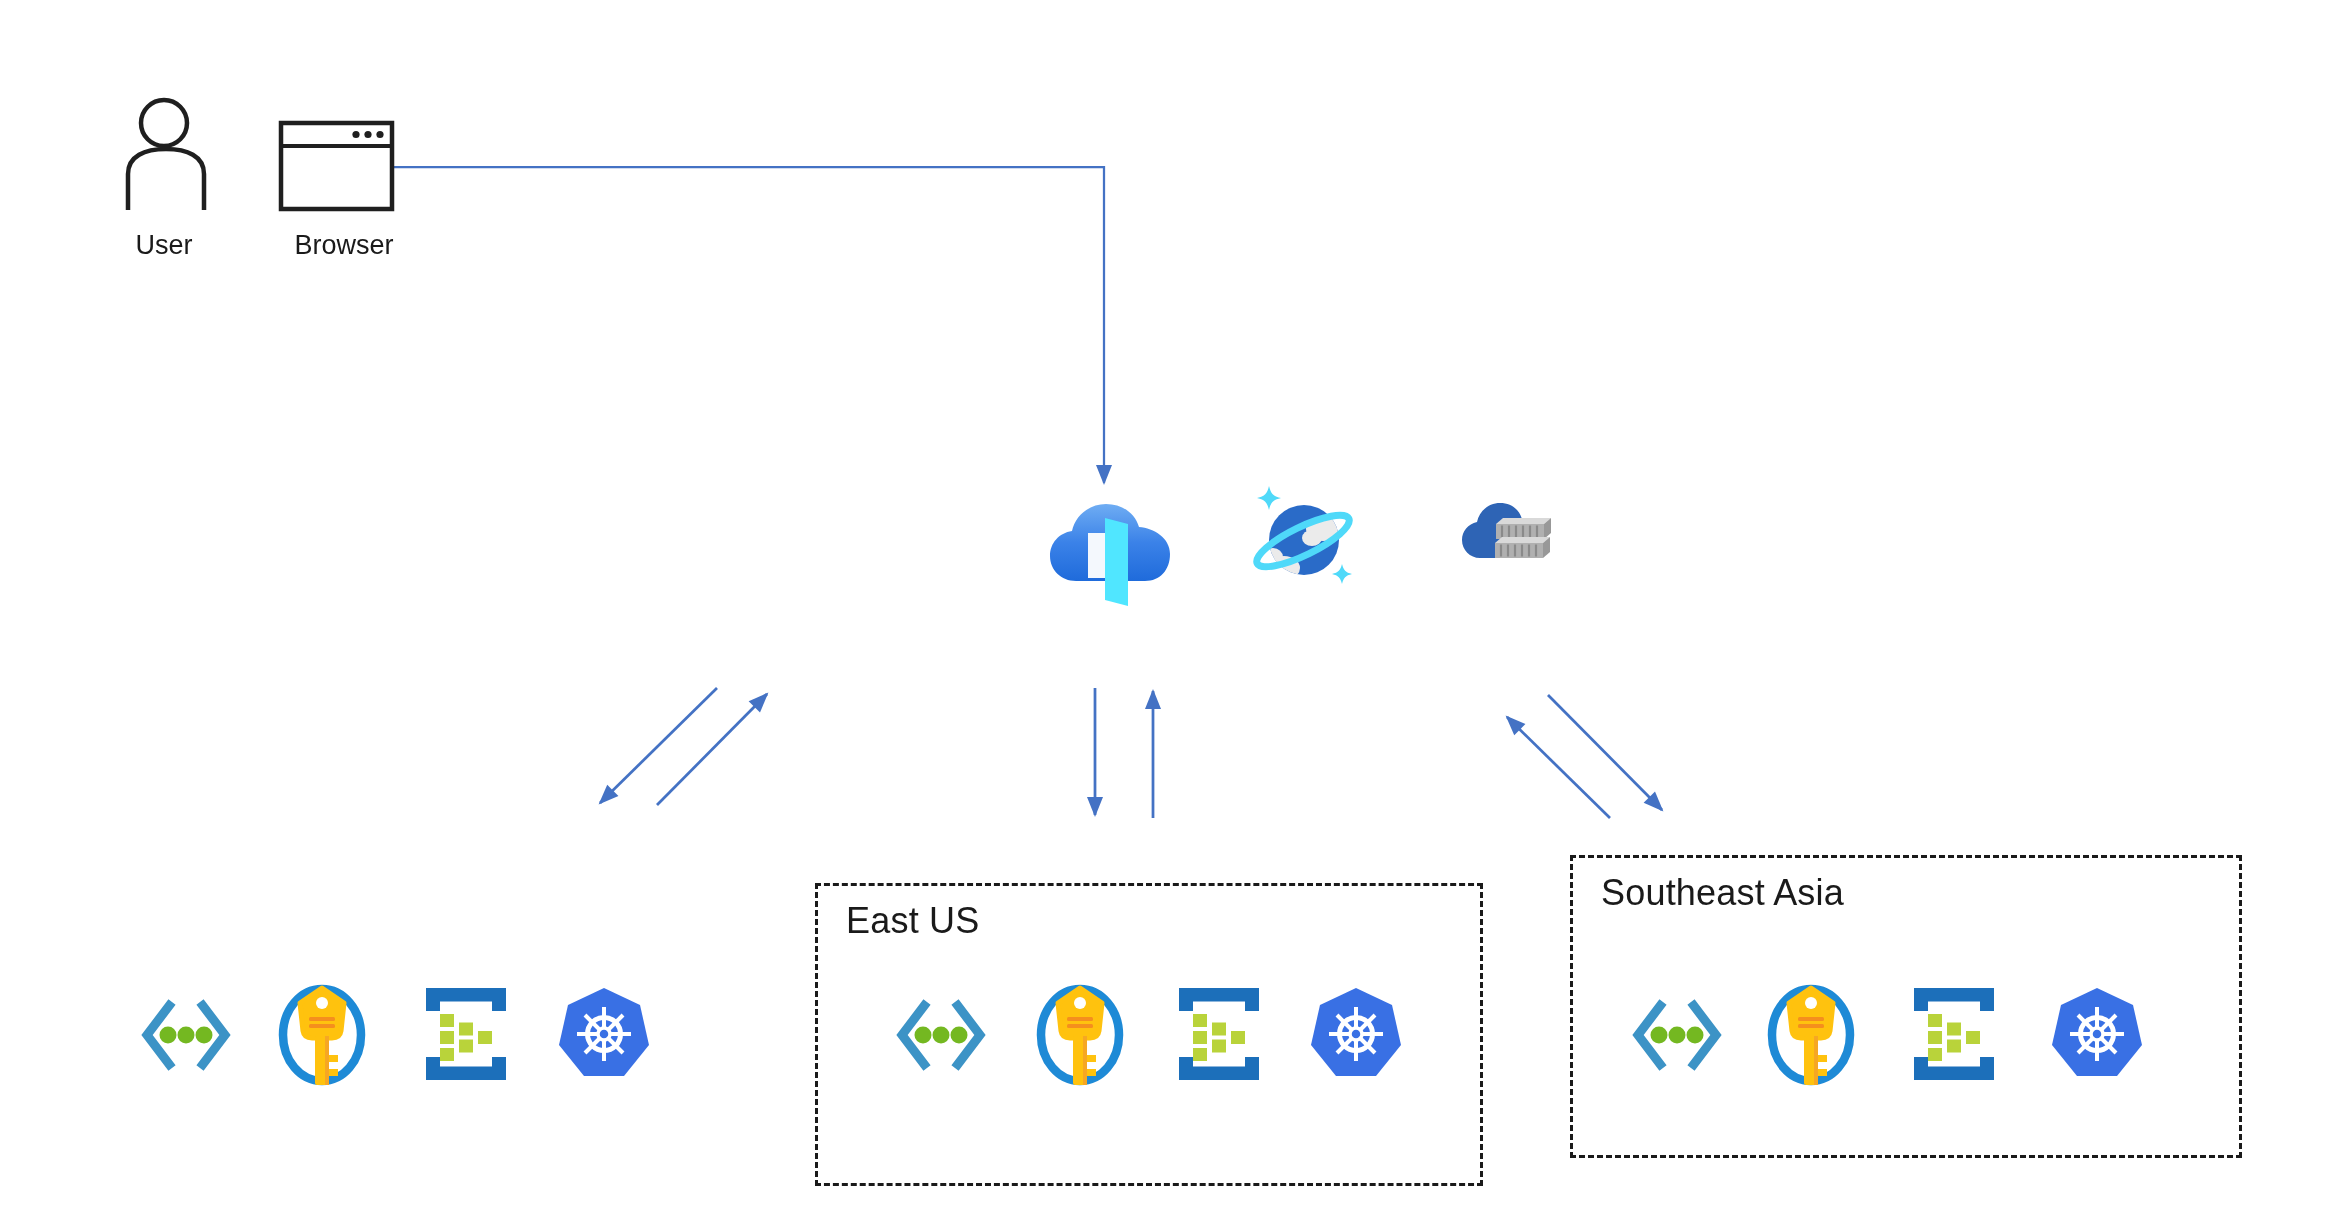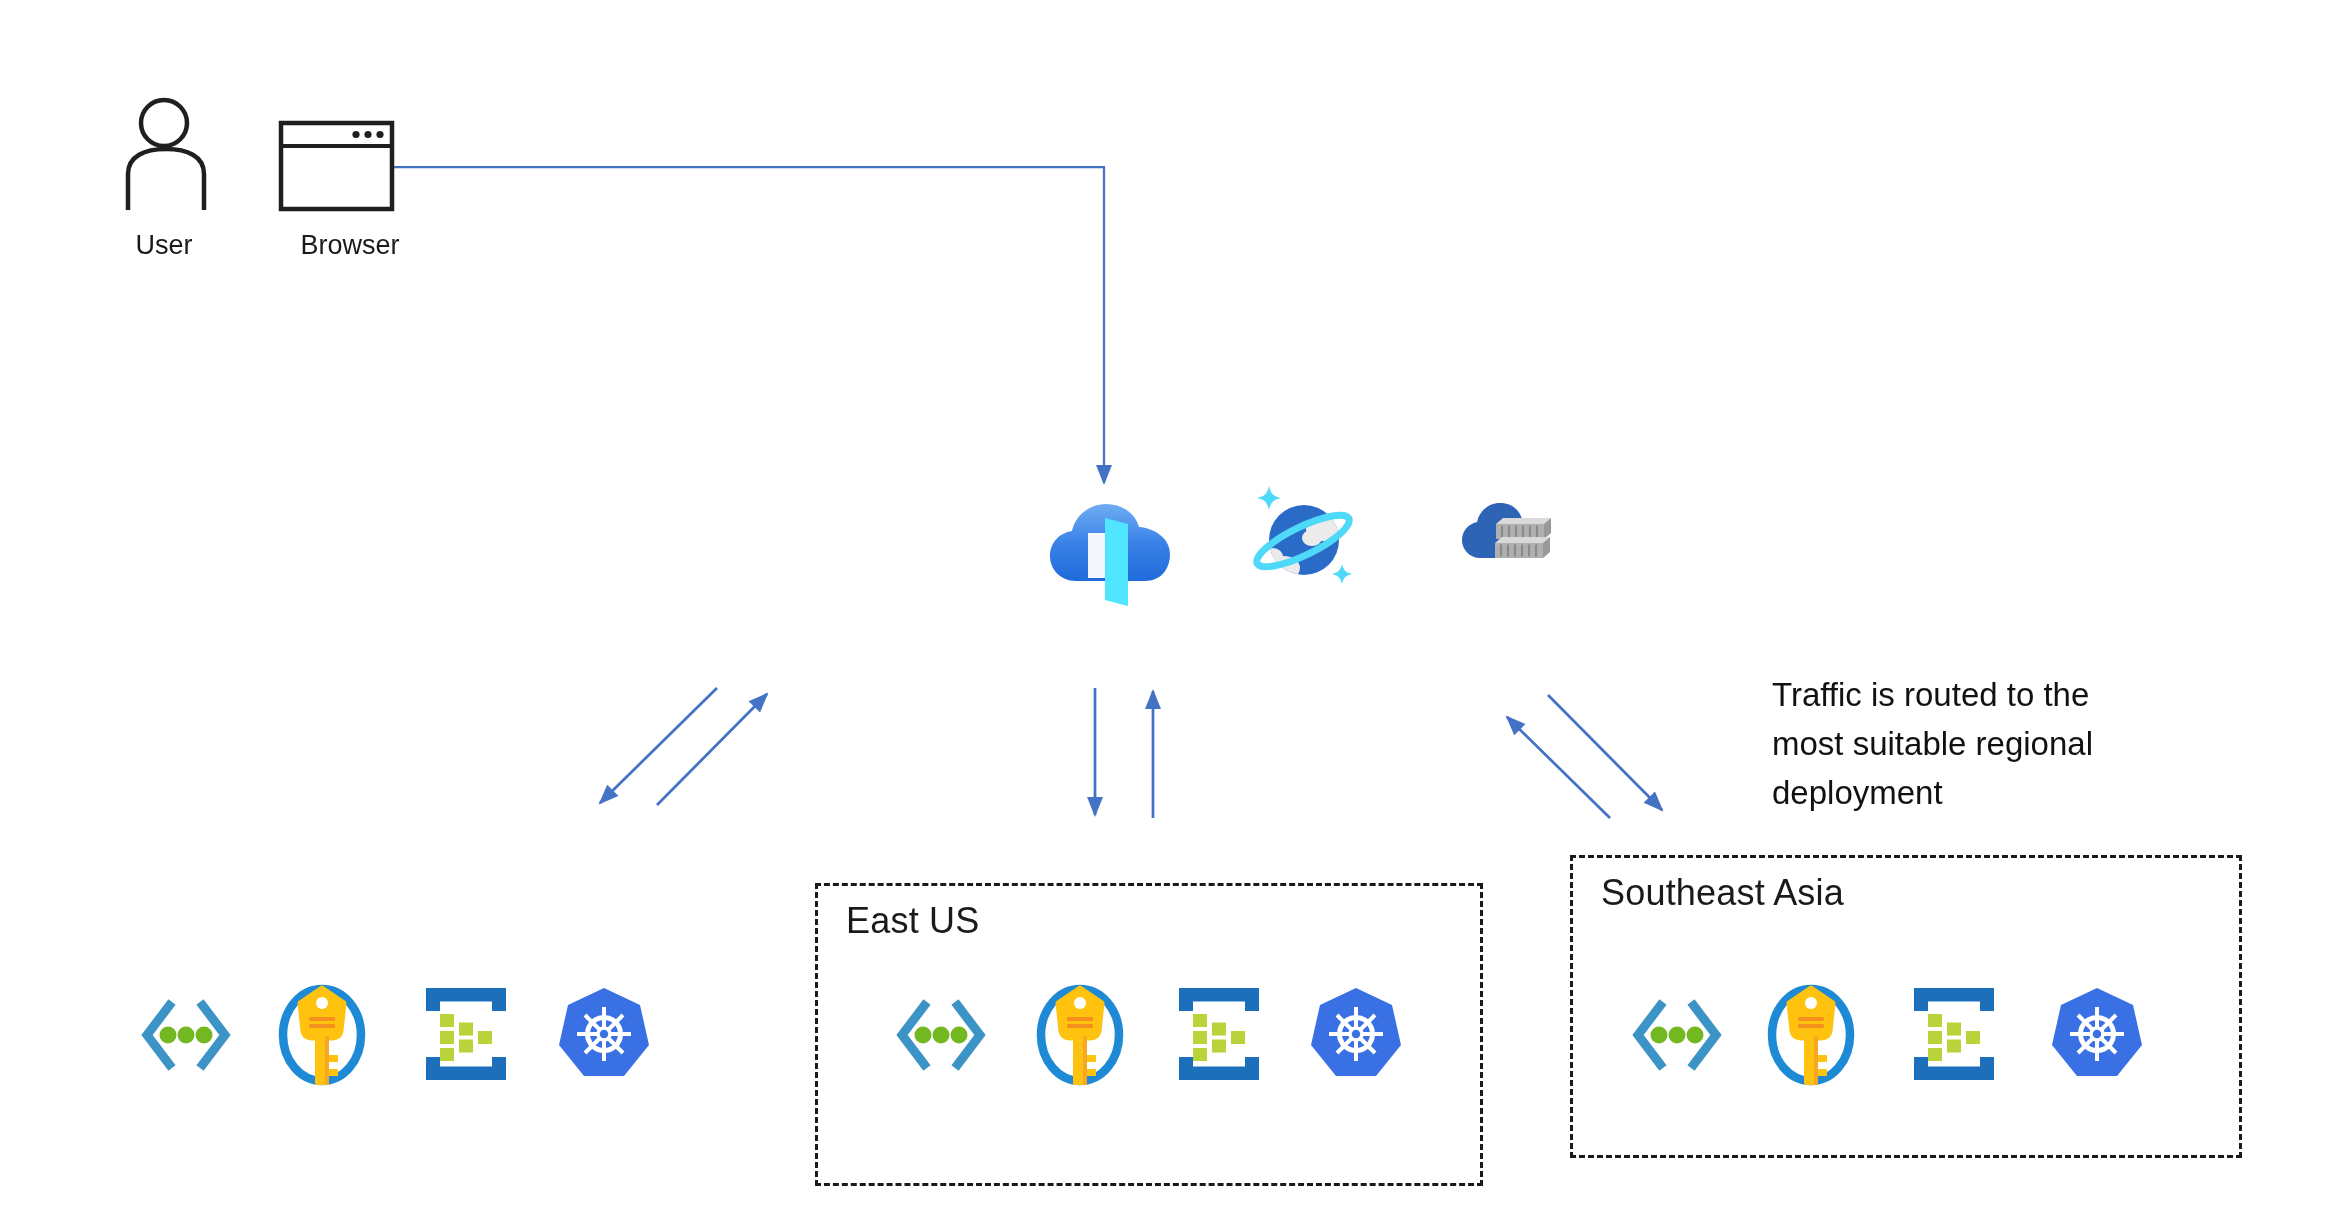--- a/index.html
+++ b/index.html
@@ -97,23 +97,22 @@
   <div class="icon" style="left:278px;top:120px;width:117px;height:92px">
     <svg class="ricon" viewBox="0 0 117 92">
       <rect x="3" y="3" width="111" height="86" fill="#ffffff" stroke="#1f1f1f" stroke-width="4.5"></rect>
       <line x1="3" y1="26" x2="114" y2="26" stroke="#1f1f1f" stroke-width="4"></line>
       <circle cx="78" cy="14.5" r="3.6" fill="#1f1f1f"></circle>
       <circle cx="90" cy="14.5" r="3.6" fill="#1f1f1f"></circle>
       <circle cx="102" cy="14.5" r="3.6" fill="#1f1f1f"></circle>
     </svg>
   </div>
   <div class="actor-label abs" style="left:94px;top:230px">User</div>
-  <div class="actor-label abs" style="left:280px;top:230px">Browser</div>
-
-  <div class="note" style="left:1772px;top:670px;width:392px">Traffic is routed to the most suitable regional deployment</div>
+  <div class="actor-label abs" style="left:274px;top:230px">Browser</div>
+
 
 
   <div class="icon" style="left:1046px;top:493px;width:128px;height:116px">
     <svg class="ricon" viewBox="0 0 128 116">
       <defs>
         <linearGradient id="fdg" x1="0" y1="0" x2="0" y2="1">
           <stop offset="0" stop-color="#6fadf3"></stop>
             <stop offset="0.5" stop-color="#3b82e8"></stop>
             <stop offset="1" stop-color="#1f6bdb"></stop>
         </linearGradient>

